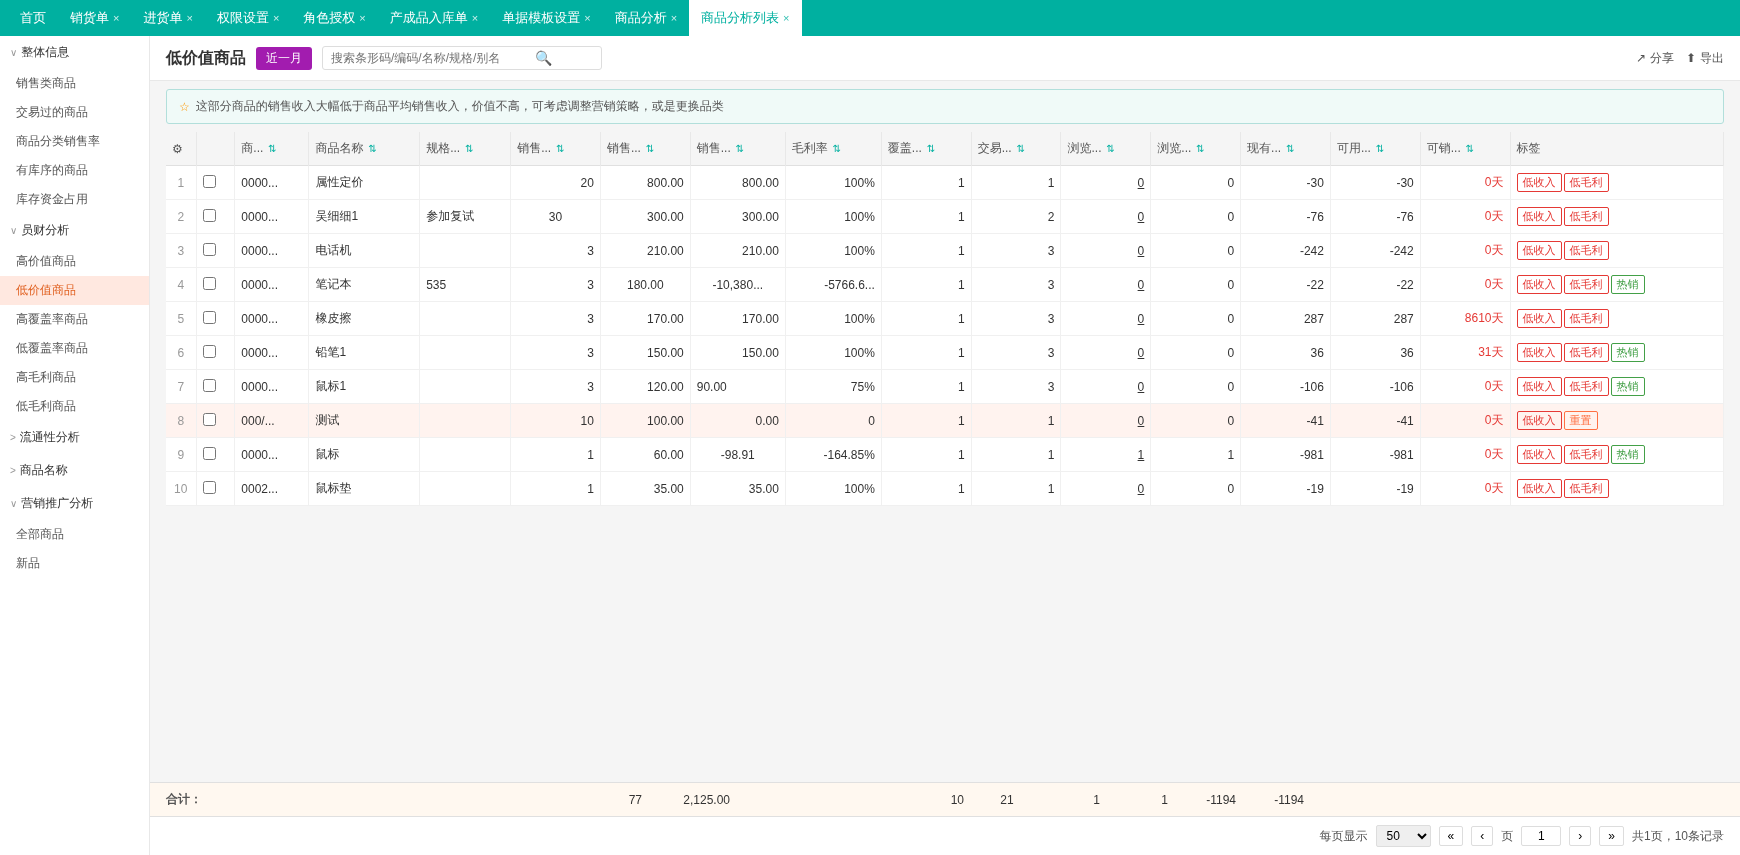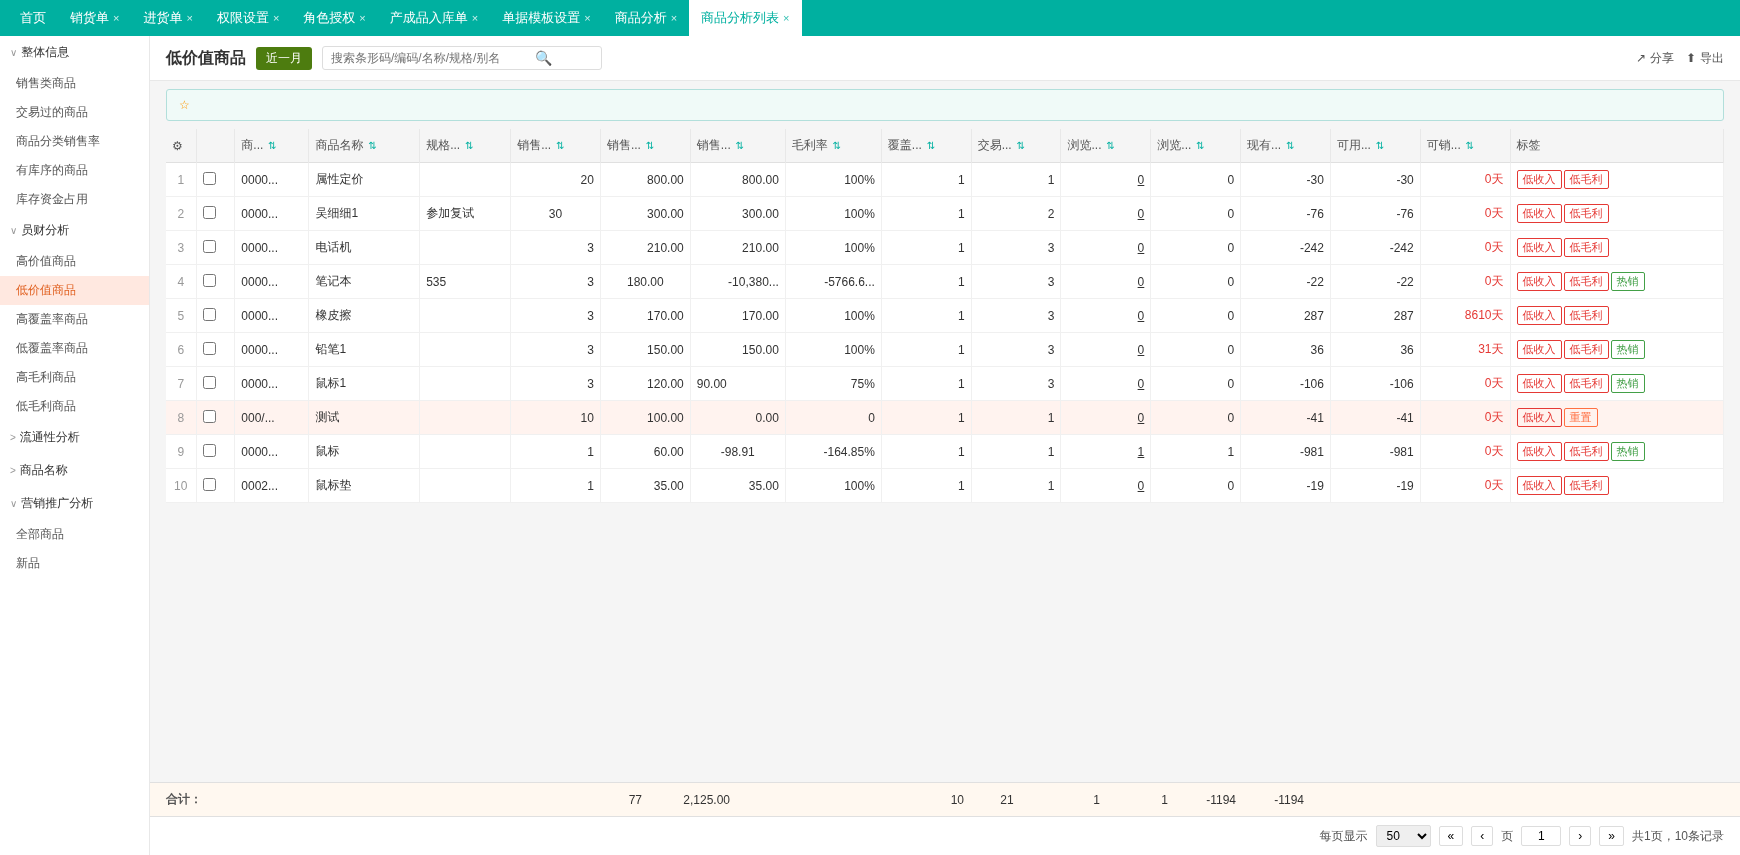--- a/index.html
+++ b/index.html
@@ -76,21 +76,21 @@
       background: #fff;
       border-bottom: 1px solid #e8e8e8;
       gap: 10px;
     }
     .page-title {
       font-size: 16px;
       font-weight: bold;
       color: #333;
     }
     .filter-btn {
-      background: #4d7c0f;
+      background: #a21caf;
       color: #fff;
       border: none;
       border-radius: 3px;
       padding: 3px 10px;
       font-size: 12px;
       cursor: pointer;
       text-align: right;
     }
     .search-box {
       display: flex;
@@ -306,20 +306,21 @@
         </div>
         <div class="action-btn">
           <span>⬆</span>
           <span>导出</span>
         </div>
       </div>
     </div>
 
     <div class="info-bar">
       <span class="info-icon">☆</span>
+      <span>这部分商品的销售收入大幅低于商品平均销售收入，价值不高，可考虑调整营销策略，或是更换品类</span>
     </div>
 
     <div class="table-container">
       <table id="data-table">
         <thead id="table-head">
             <tr>
               <th>⚙</th>
               <th></th>
               <th>商...<span class="sort-icon"> ⇅</span></th>
               <th>商品名称<span class="sort-icon"> ⇅</span></th>
@@ -397,21 +398,21 @@
               <td><span class="tag tag-red">低收入</span><span class="tag tag-red">低毛利</span></td>
             </tr>
             <tr>
               <td class="num-col">4</td>
               <td><input type="checkbox" style=""></td>
               <td>0000...</td>
               <td>笔记本</td>
               <td>535</td>
               <td style="text-align:right">3</td>
               <td style="text-align:center">180.00</td>
-              <td style="text-align:right">-10,380...</td>
+              <td style="text-align:center">-10,380...</td>
               <td style="text-align:right">-5766.6...</td>
               <td style="text-align:right">1</td>
               <td style="text-align:right">3</td>
               <td style="text-align:right"><span class="underline">0</span></td>
               <td style="text-align:right">0</td>
               <td style="text-align:right">-22</td>
               <td style="text-align:right">-22</td>
               <td style="text-align:right"><span class="days-red">0天</span></td>
               <td><span class="tag tag-red">低收入</span><span class="tag tag-red">低毛利</span><span class="tag tag-green">热销</span></td>
             </tr>

